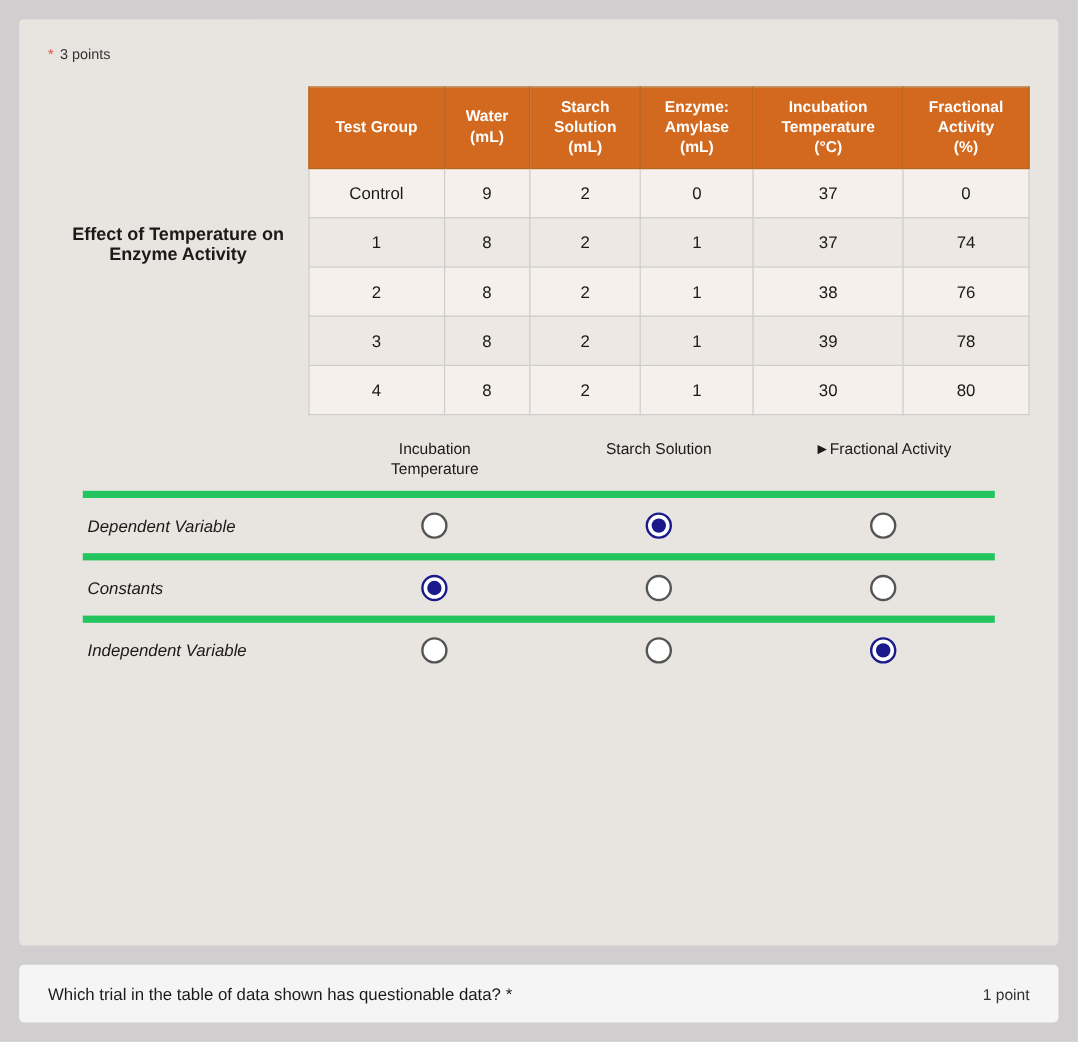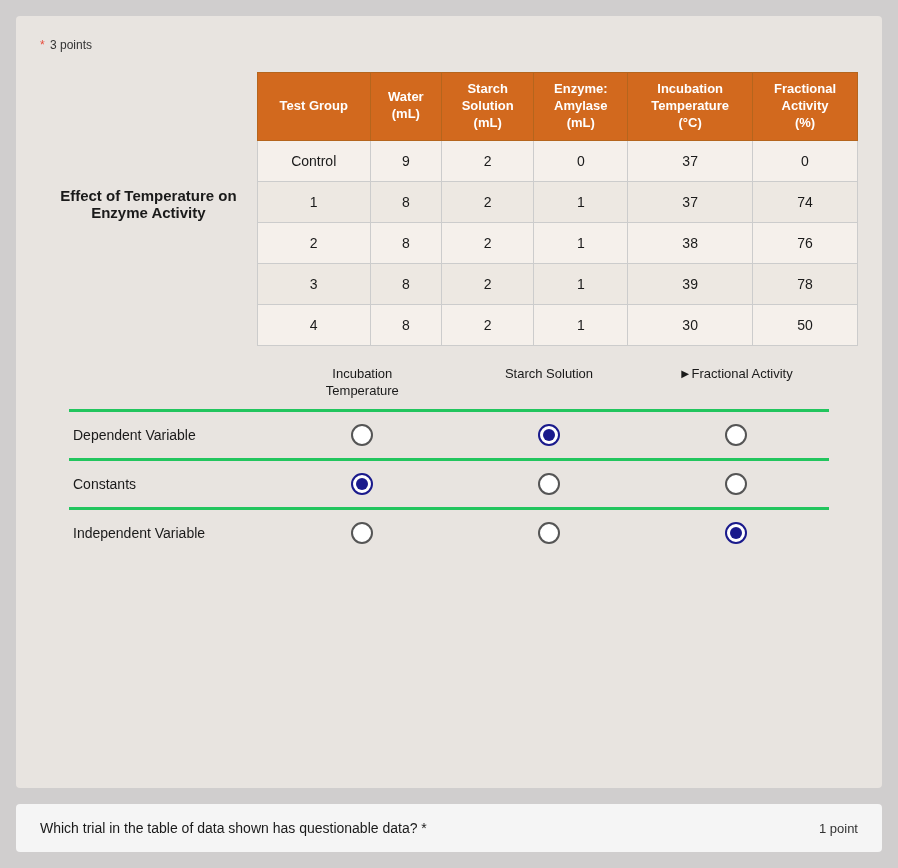--- a/index.html
+++ b/index.html
@@ -111,21 +111,22 @@
       color: #1a1a1a;
       font-weight: normal;
       line-height: 1.3;
     }
 
     .radio-row {
       display: grid;
       grid-template-columns: 200px 1fr 1fr 1fr;
       align-items: center;
       padding: 12px 0;
-      border-top: 3px solid #22c55e;
+      border-top: 6px solid #22c55e;
+      font-style: italic;
     }
 
     .radio-row-label {
       font-size: 14px;
       color: #1a1a1a;
       padding-left: 4px;
     }
 
     .radio-cell {
       display: flex;
@@ -235,21 +236,21 @@
             <td>1</td>
             <td>39</td>
             <td>78</td>
           </tr>
           <tr>
             <td>4</td>
             <td>8</td>
             <td>2</td>
             <td>1</td>
             <td>30</td>
-            <td>50</td>
+            <td>80</td>
           </tr>
         </tbody>
     </table>
   </div>
 
   <div class="radio-section">
     <div class="radio-header-row">
       <div></div>
       <div class="radio-header-cell">Incubation<br>Temperature</div>
       <div class="radio-header-cell">Starch Solution</div>

